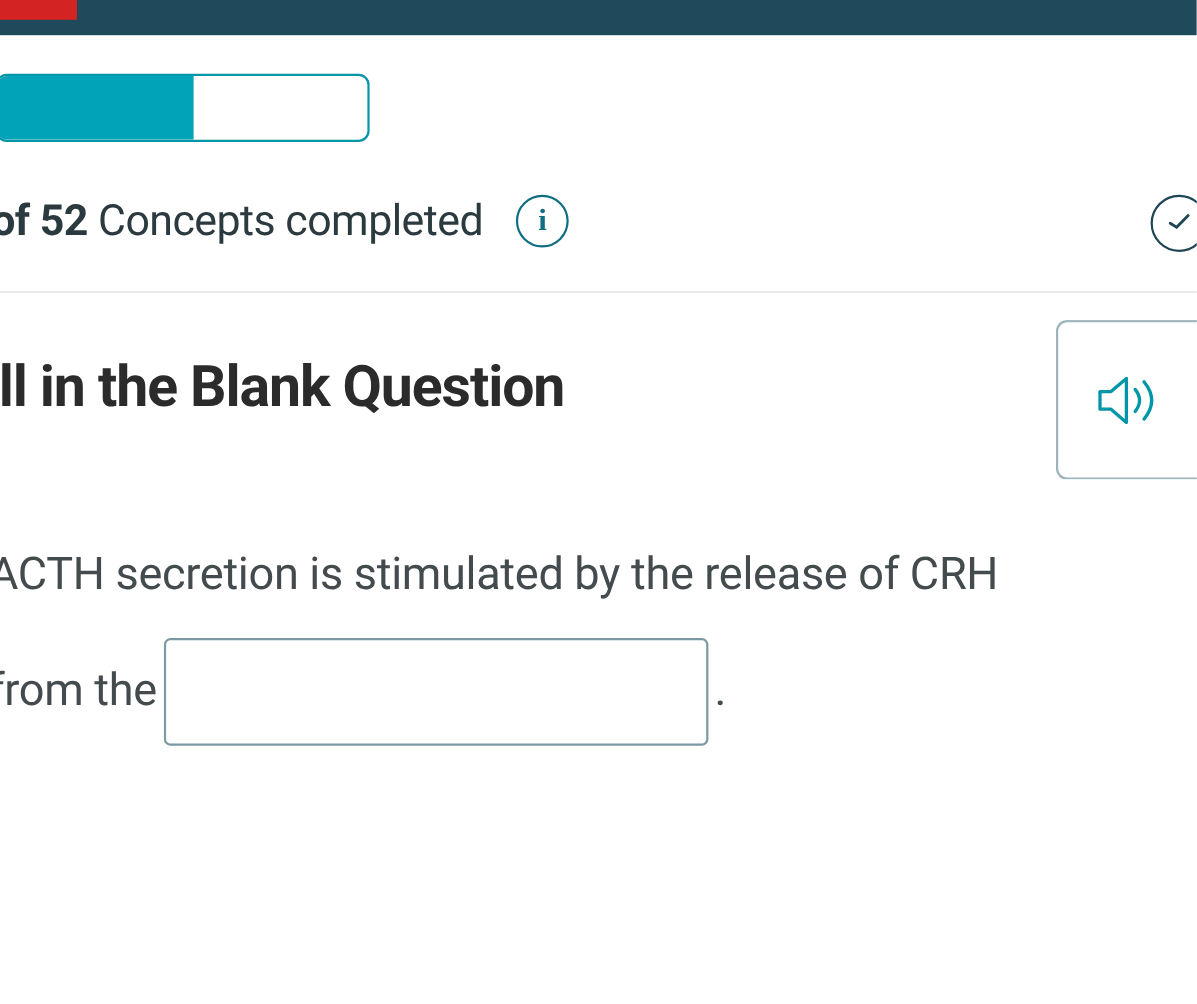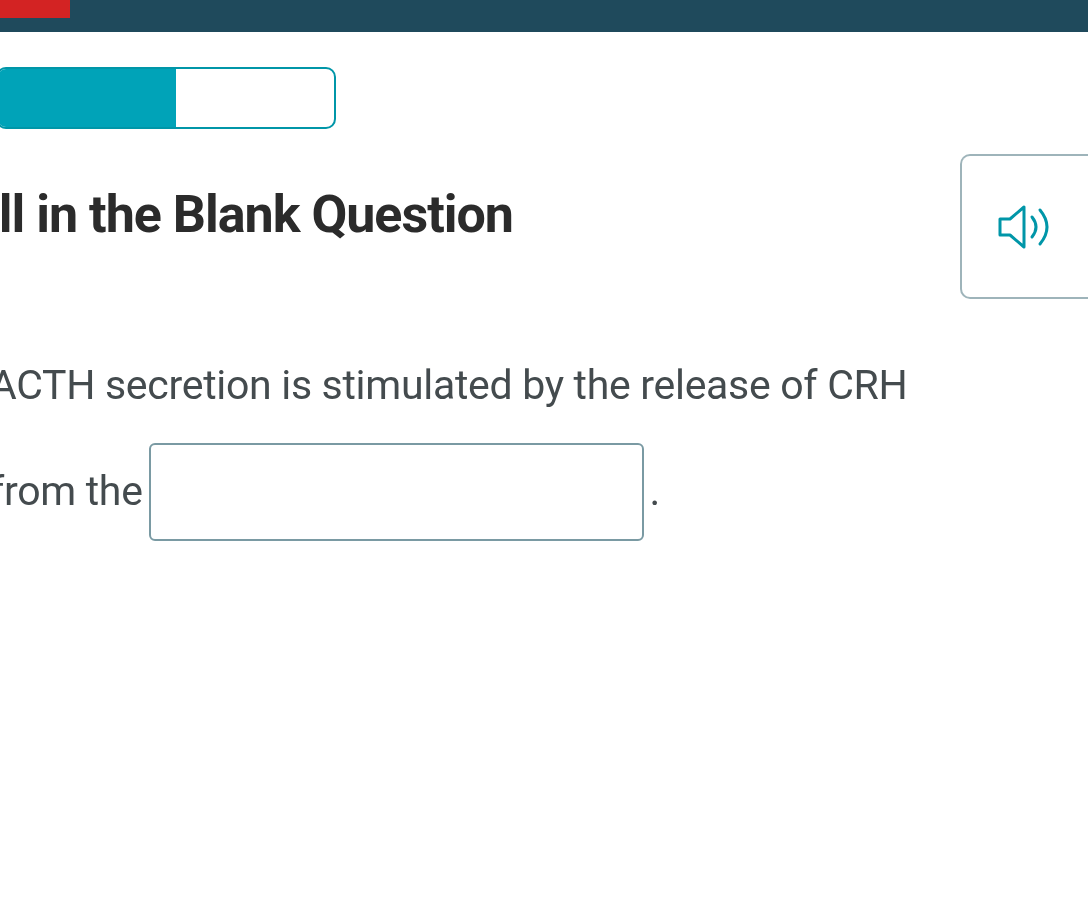--- a/index.html
+++ b/index.html
@@ -165,20 +165,31 @@
 <div class="top-bar">
   <div class="red-tab"></div>
 </div>
 
 <div class="content-area">
 
   <div class="progress-bar-wrap">
     <div class="progress-fill" style="width: 53%;"></div>
   </div>
 
+  <div class="concepts-row">
+    <span class="concepts-text">
+      <span class="bold"> of </span><span class="bold">52</span><span> Concepts completed</span>
+    </span>
+    <div class="info-icon">i</div>
+    <div class="clock-icon">
+      <svg viewBox="0 0 24 24" fill="none" stroke="#1e4654" stroke-width="2.2" stroke-linecap="round">
+        <path d="M5 12 L10 15 L19 6"></path>
+      </svg>
+    </div>
+  </div>
 
   <div class="question-header-row">
     <h1 class="question-title">ill in the Blank Question</h1>
     <div class="speaker-box">
       <svg viewBox="0 0 60 50">
         <path d="M 4 17 L 14 17 L 28 5 L 28 45 L 14 33 L 4 33 Z" fill="none" stroke="#0096a8" stroke-width="3" stroke-linejoin="round"></path>
         <path d="M 36 15 Q 44 25 36 35" fill="none" stroke="#0096a8" stroke-width="3" stroke-linecap="round"></path>
         <path d="M 44 8 Q 58 25 44 42" fill="none" stroke="#0096a8" stroke-width="3" stroke-linecap="round"></path>
       </svg>
     </div>

